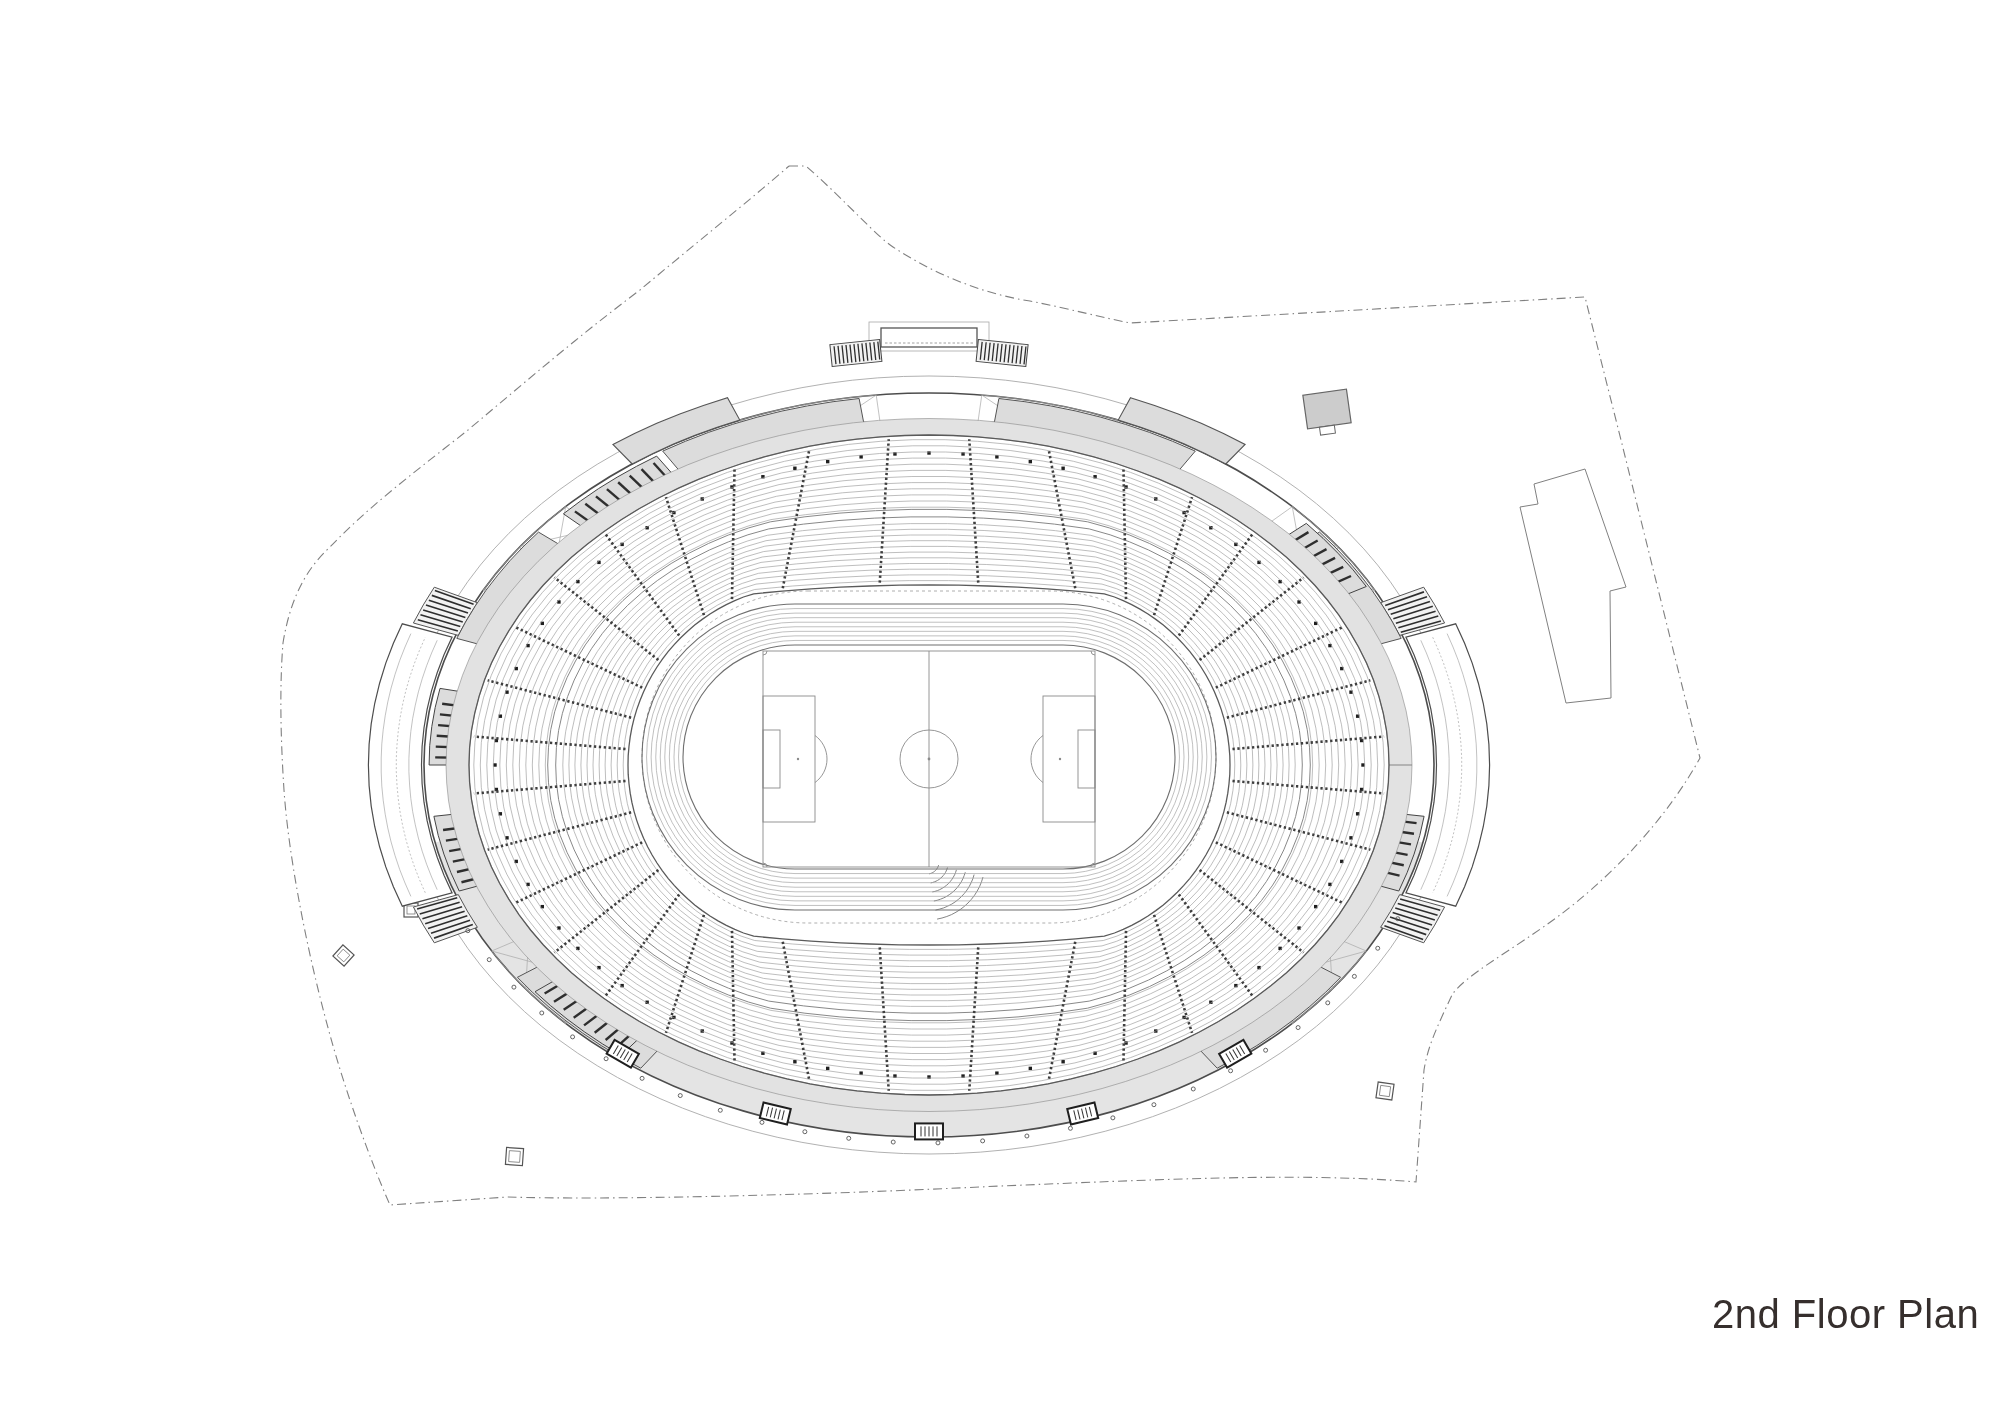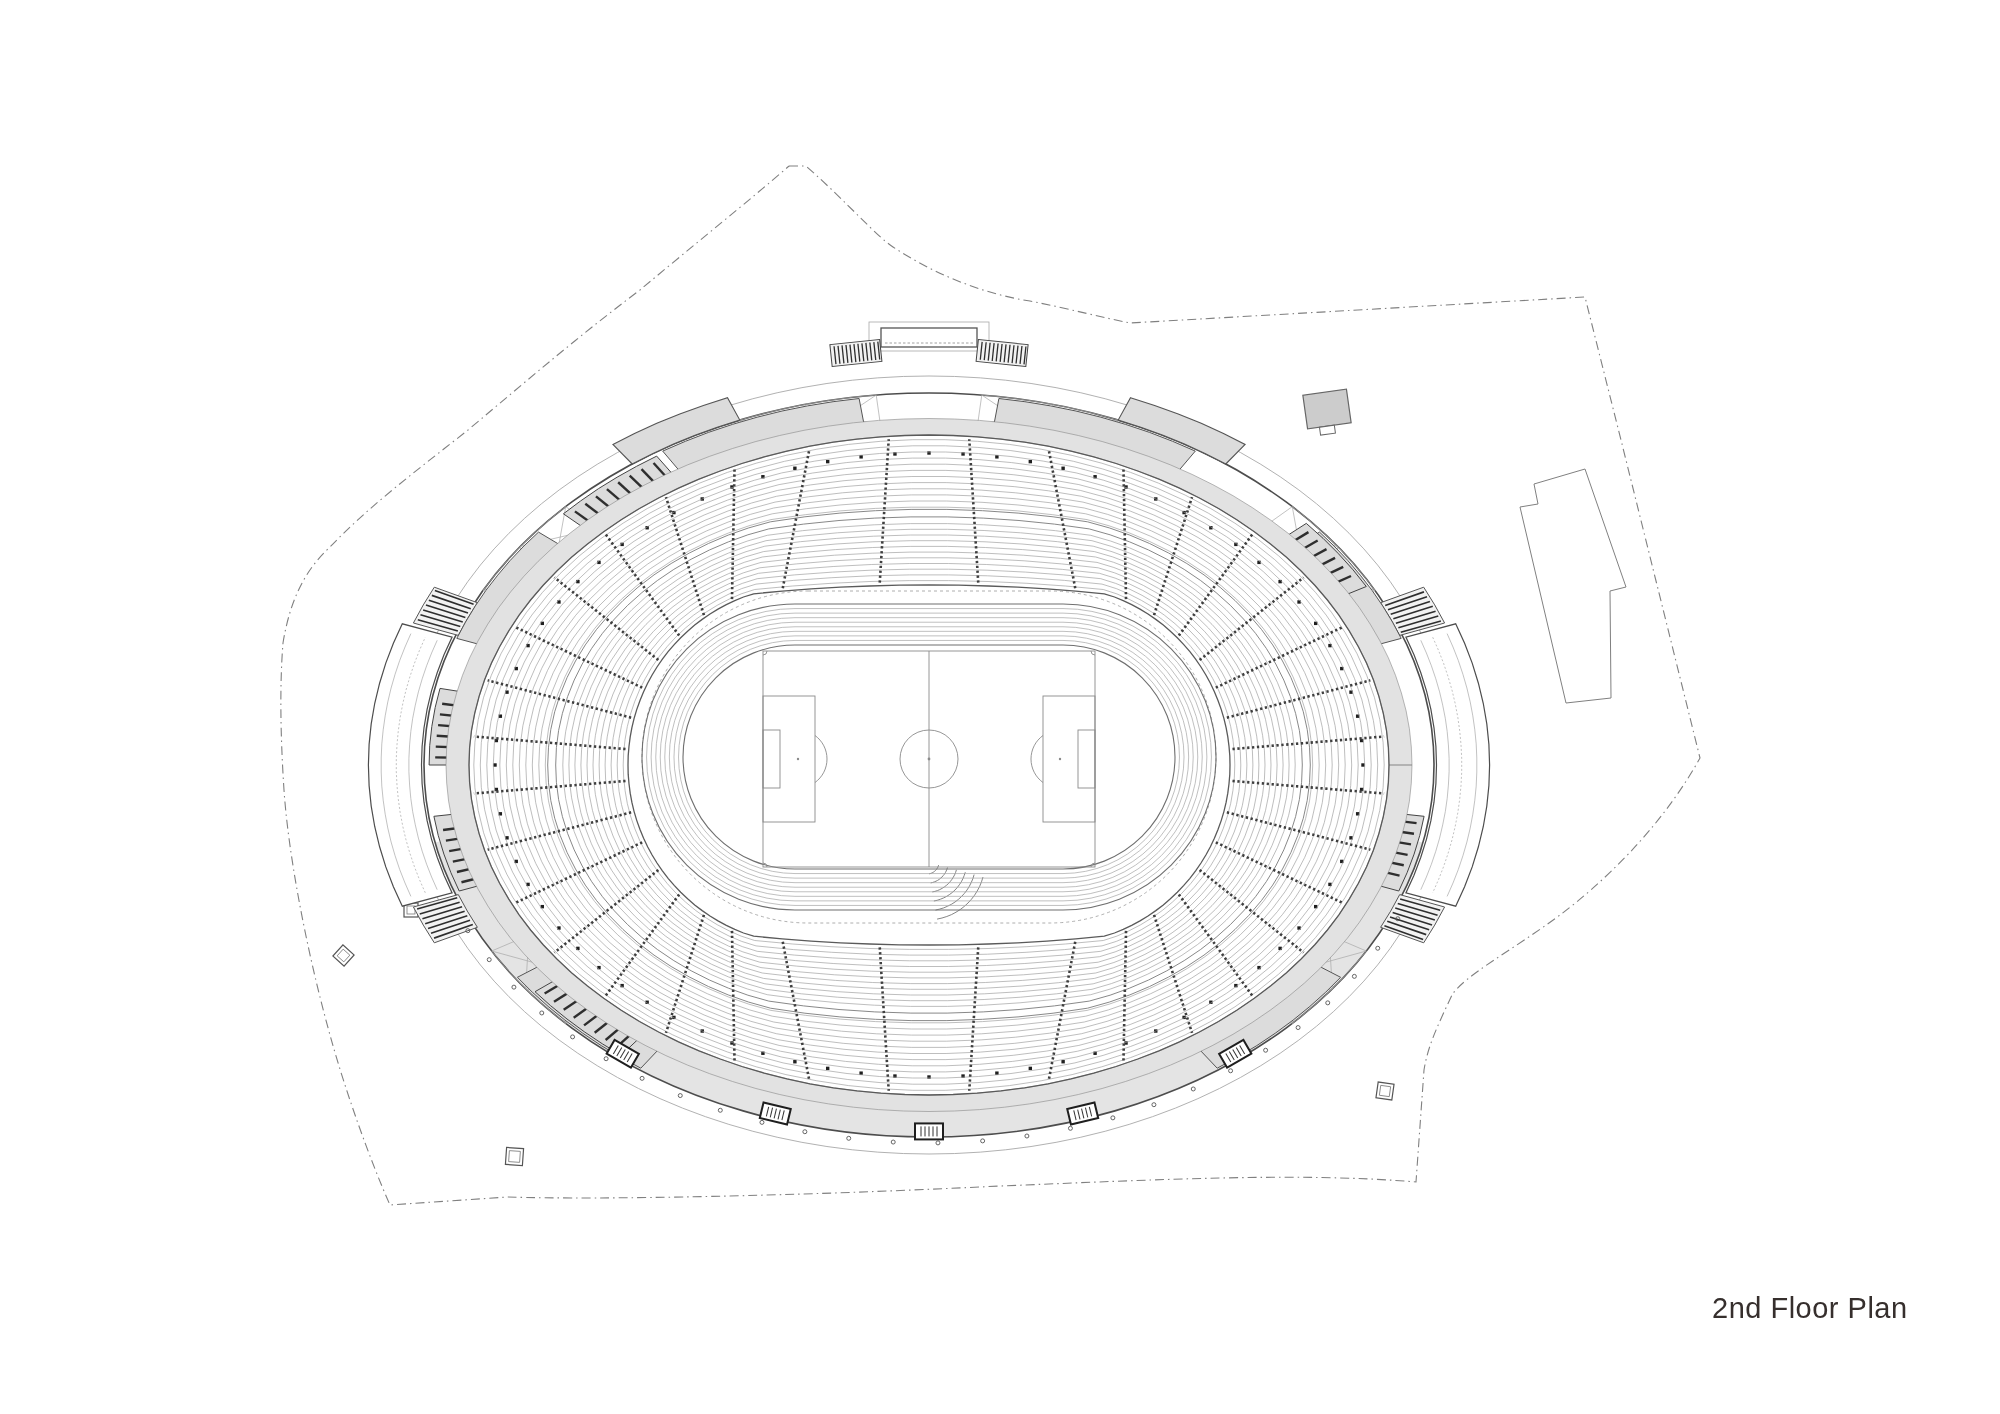--- a/index.html
+++ b/index.html
@@ -1,19 +1,19 @@
 <!DOCTYPE html>
 <html><head>
 <meta charset="utf-8">
 <style>
   html,body{margin:0;padding:0;background:#ffffff;}
   #canvas{position:relative;width:2000px;height:1414px;background:#ffffff;overflow:hidden;
           font-family:"Liberation Sans", sans-serif;}
   #plan-svg{position:absolute;left:0;top:0;}
-  #plan-title{position:absolute;left:1712px;top:1292px;font-size:29px;color:#362f2d;
+  #plan-title{position:absolute;left:1712px;top:1292px;font-size:40px;color:#362f2d;
               letter-spacing:0.5px;white-space:nowrap;}
 </style>
 </head>
 <body>
 
 <div id="canvas">
   <svg id="plan-svg" width="2000" height="1414" viewBox="0 0 2000 1414" xmlns="http://www.w3.org/2000/svg">
       <g>
         <path d="M789,166 L806,166 C850,205 875,235 893,247 C940,278 990,295 1030,301 C1070,309 1100,317 1130,323 L1585,297 L1621,440 L1700,758 C1660,830 1600,885 1560,915 C1510,952 1465,975 1452,995 C1438,1025 1428,1045 1424,1070 L1416,1182 C1300,1172 1150,1180 1000,1186 C800,1196 600,1200 508,1197 L390,1205 C370,1160 345,1090 330,1035 C305,945 288,850 284,790 C280,730 280,680 283,643 C290,600 305,570 330,547 C370,505 420,468 468,430 C530,378 580,335 640,290 C690,248 750,200 789,166" fill="none" stroke="#808080" stroke-width="1.1" stroke-dasharray="9 4 1.5 4"></path>
       </g>

